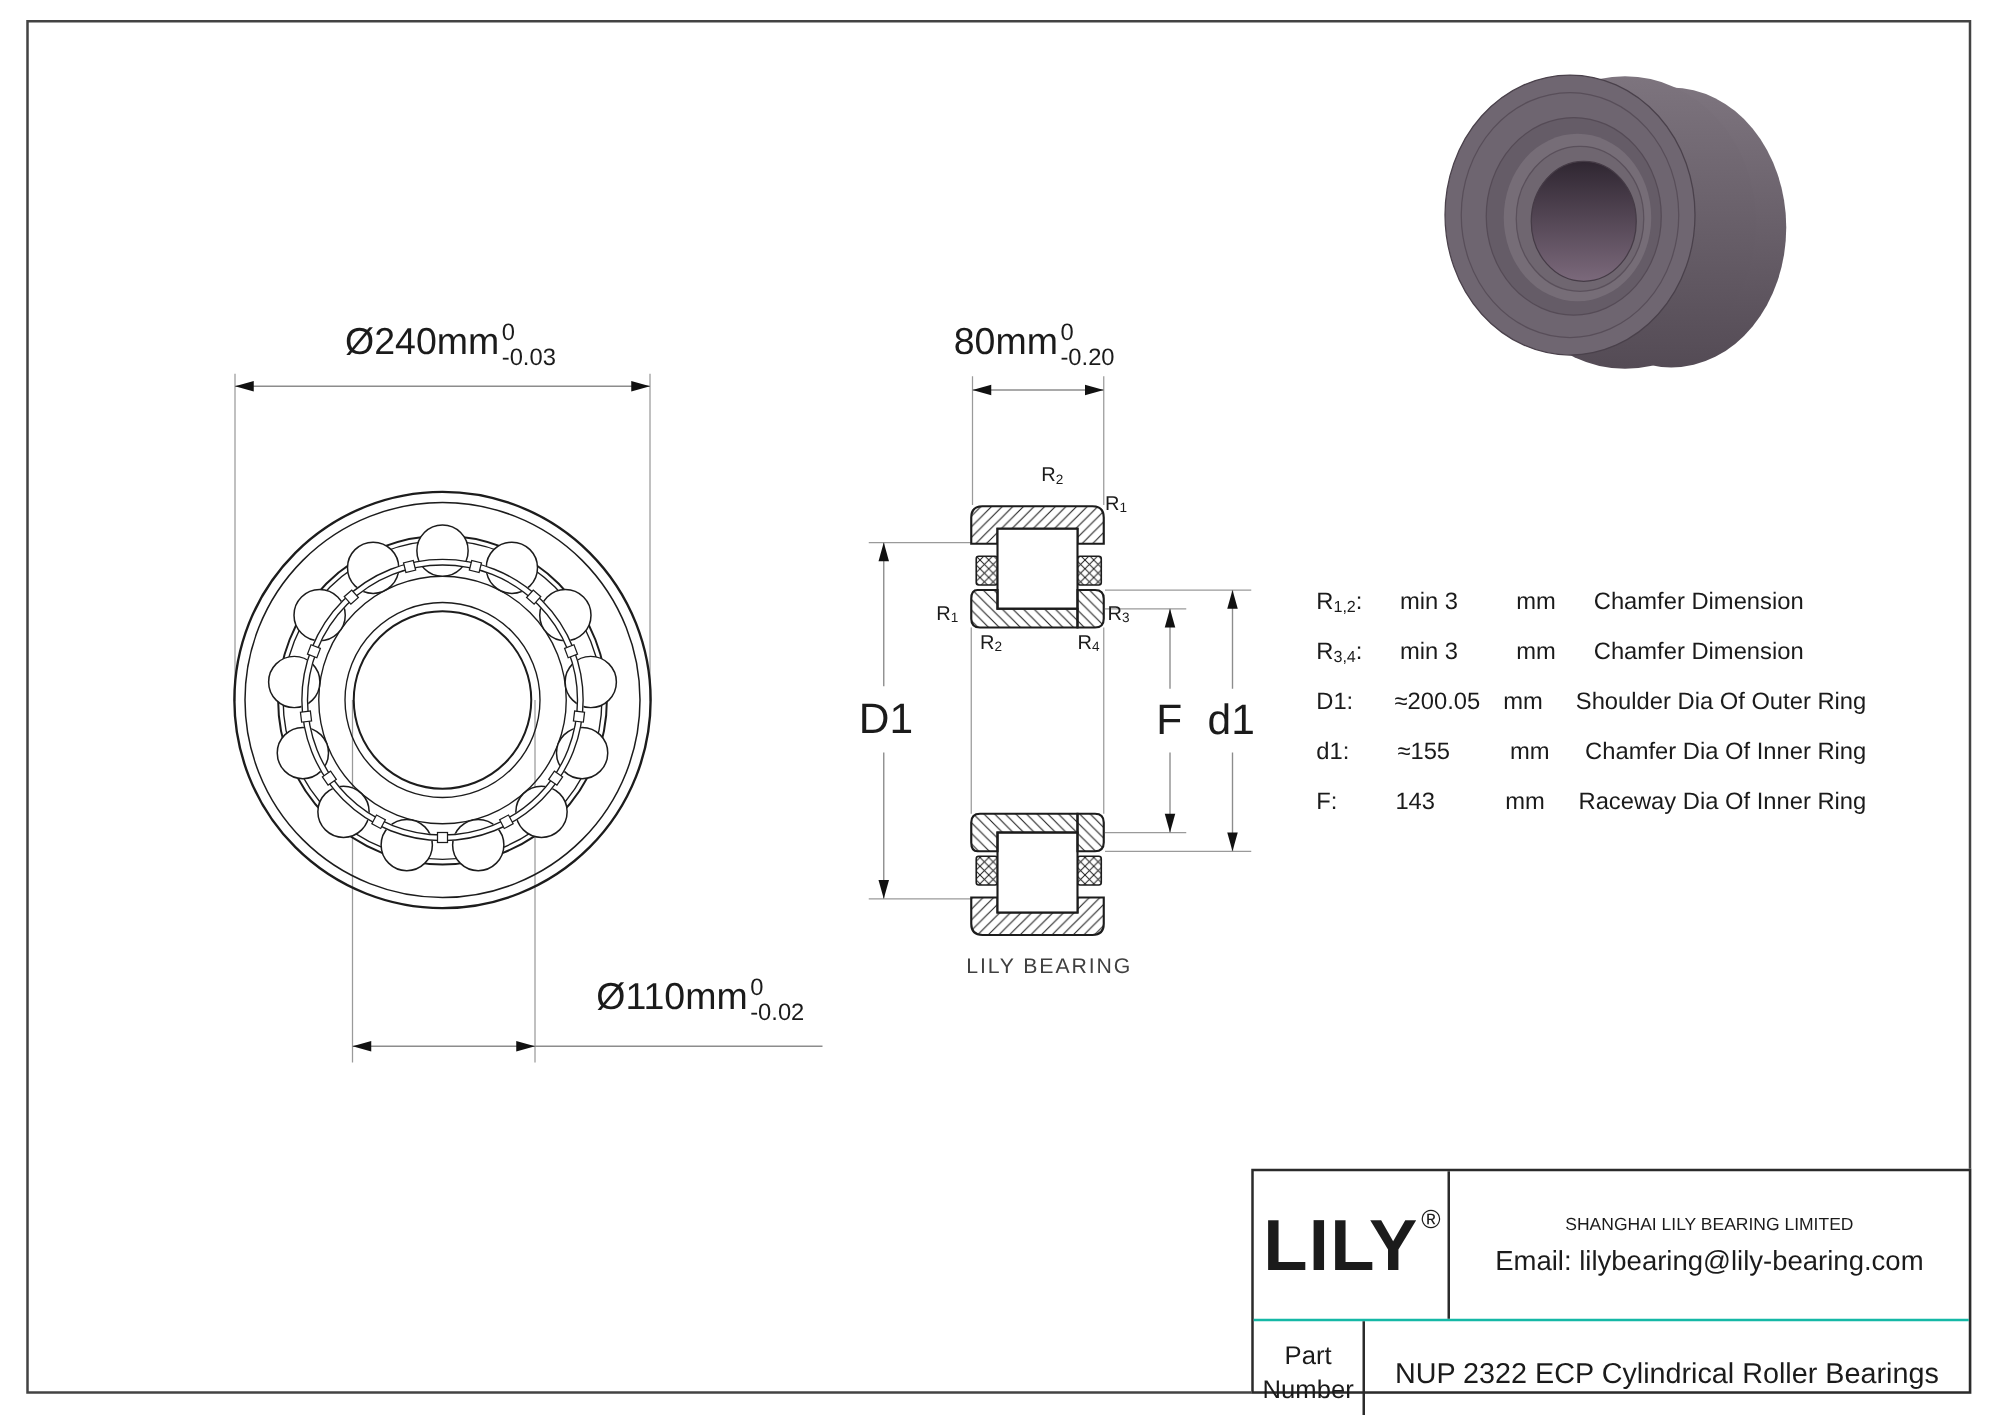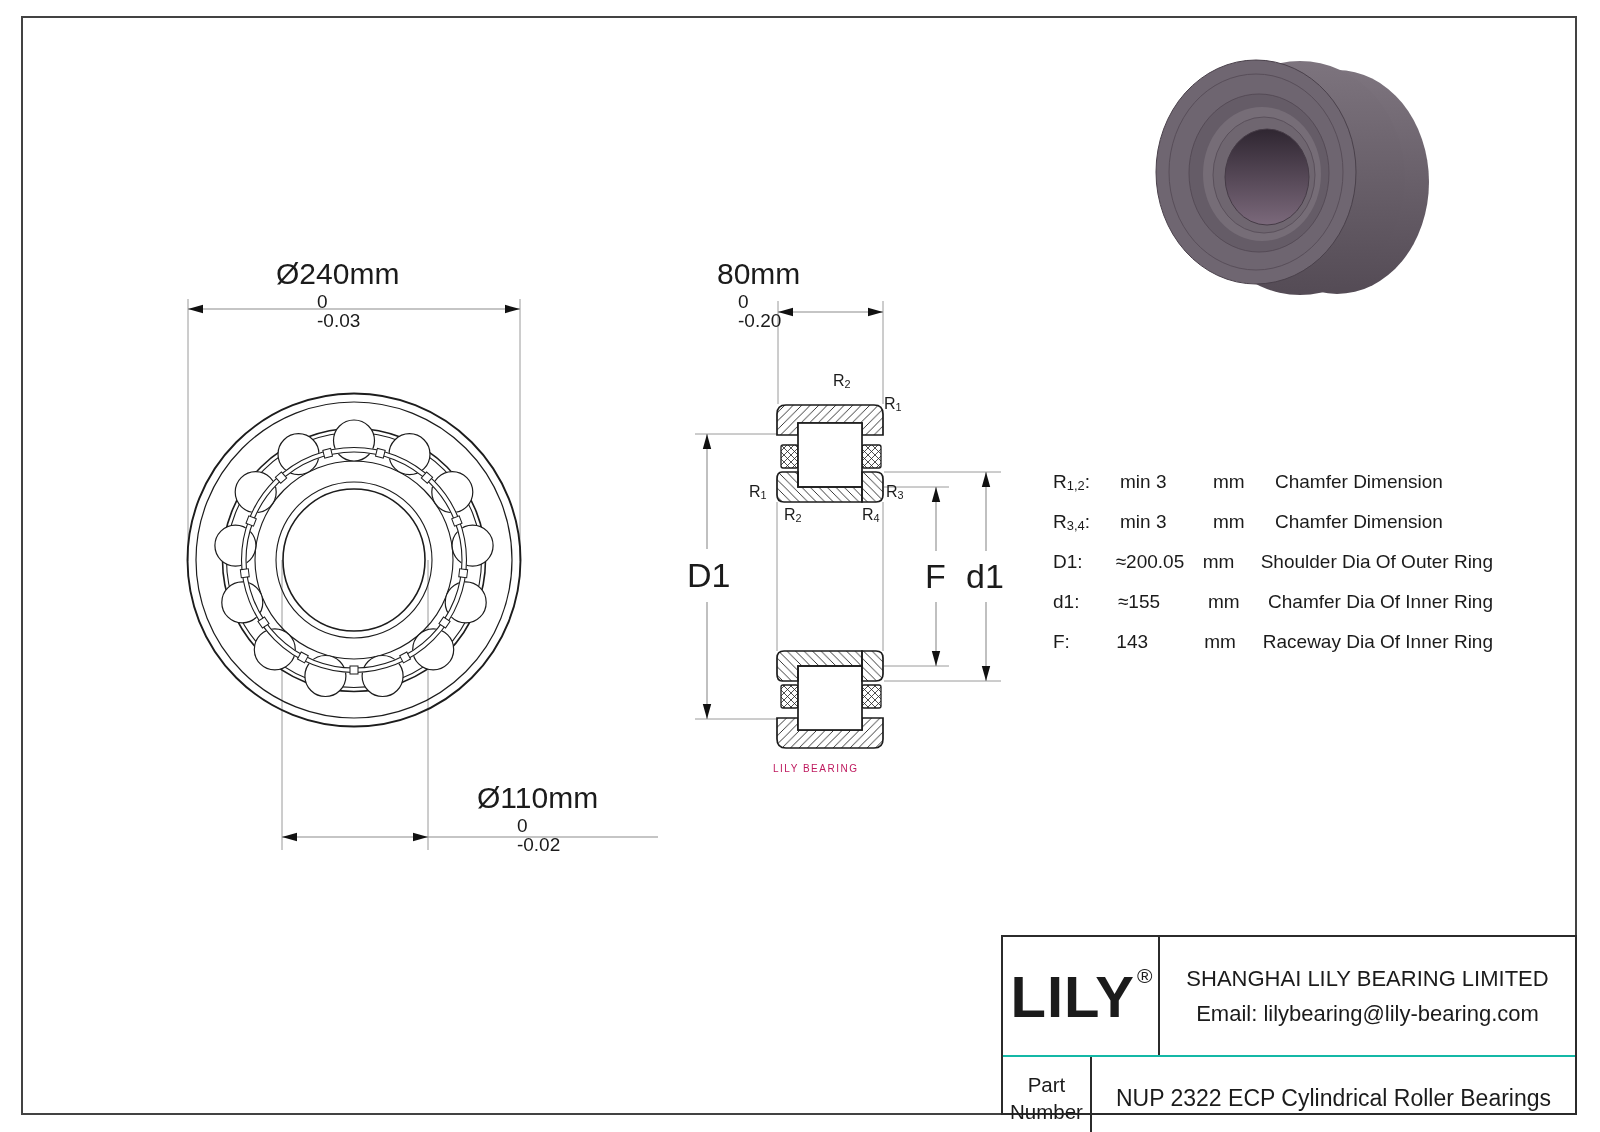--- a/index.html
+++ b/index.html
@@ -1,41 +1,41 @@
 <!DOCTYPE html>
 <html><head>
 <meta charset="utf-8">
 <style>
   html,body{margin:0;padding:0;background:#fff;}
   .canvas{position:relative;width:1600px;height:1132px;background:#fff;overflow:hidden;
           font-family:"Liberation Sans", sans-serif;color:#1b1b1b;}
   .abs{position:absolute;}
   .pageborder{left:21px;top:16px;width:1556px;height:1099px;border:2px solid #434343;box-sizing:border-box;}
   
-  .dim{display:flex;align-items:center;font-size:30px;line-height:1.15;white-space:nowrap;flex-direction:column;}
+  .dim{display:flex;align-items:flex-start;font-size:30px;line-height:1.15;white-space:nowrap;}
   .dim .tol{display:flex;flex-direction:column;font-size:19px;line-height:1.05;margin-left:2px;}
   .big-label{font-size:34px;}
   .callout{font-size:16px;white-space:nowrap;}
   sub{font-size:0.68em;vertical-align:-0.18em;}
-  .watermark{font-size:10px;letter-spacing:1.5px;color:#be185d;}
+  .watermark{font-size:17px;letter-spacing:1.5px;color:#404040;}
   
   .spec{left:1053px;top:462px;width:440px;}
   .spec-row{display:flex;height:40px;align-items:center;font-size:19px;}
   .spec-param{width:67px;}
   .spec-value{width:93px;}
   .spec-unit{width:62px;}
   .spec-desc{flex:1;white-space:nowrap;}
   
   .tblock{left:1001px;top:935px;width:576px;height:180px;border:2px solid #2b2b2b;box-sizing:border-box;background:#fff;}
   .tb-top{display:flex;height:118px;}
   .logo-cell{width:157px;border-right:2px solid #2b2b2b;display:flex;align-items:center;justify-content:center;box-sizing:border-box;}
   .logo-text{font-size:58px;font-weight:700;letter-spacing:1px;}
   .logo-reg{font-size:21px;position:relative;top:-20px;left:2px;}
   .company-cell{flex:1;display:flex;flex-direction:column;align-items:center;justify-content:center;gap:9px;}
-  .company-name{font-size:22px;}
+  .company-name{font-size:14px;}
   .company-email{font-size:22px;}
   .tb-bottom{display:flex;height:83px;border-top:2px solid #14b8a6;}
   .part-label-cell{width:89px;border-right:2px solid #2b2b2b;display:flex;flex-direction:column;align-items:center;justify-content:center;font-size:20.5px;line-height:1.3;box-sizing:border-box;}
   .part-name-cell{flex:1;display:flex;align-items:center;justify-content:center;font-size:23px;}
 </style>
 </head>
 <body>
 
 <div class="canvas">
 
@@ -188,21 +188,21 @@
   <div class="abs pageborder"></div>
 
   <div class="abs dim" style="left:276px;top:257px">
     <span>Ø240mm</span>
     <span class="tol">
       <span>0</span>
       <span>-0.03</span>
     </span>
   </div>
 
-  <div class="abs dim" style="left:717px;top:257px">
+  <div class="abs dim" style="left:763px;top:257px">
     <span>80mm</span>
     <span class="tol">
       <span>0</span>
       <span>-0.20</span>
     </span>
   </div>
 
   <div class="abs dim" style="left:477px;top:781px">
     <span>Ø110mm</span>
     <span class="tol">

